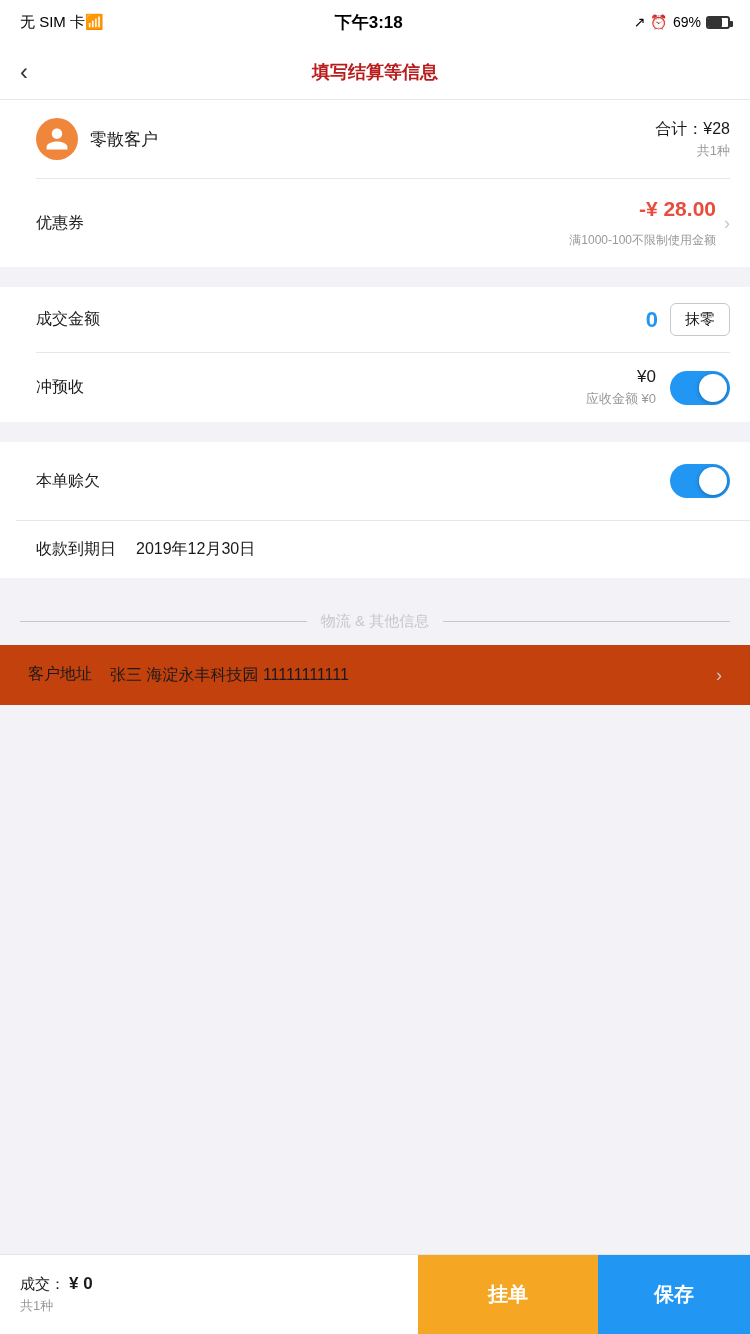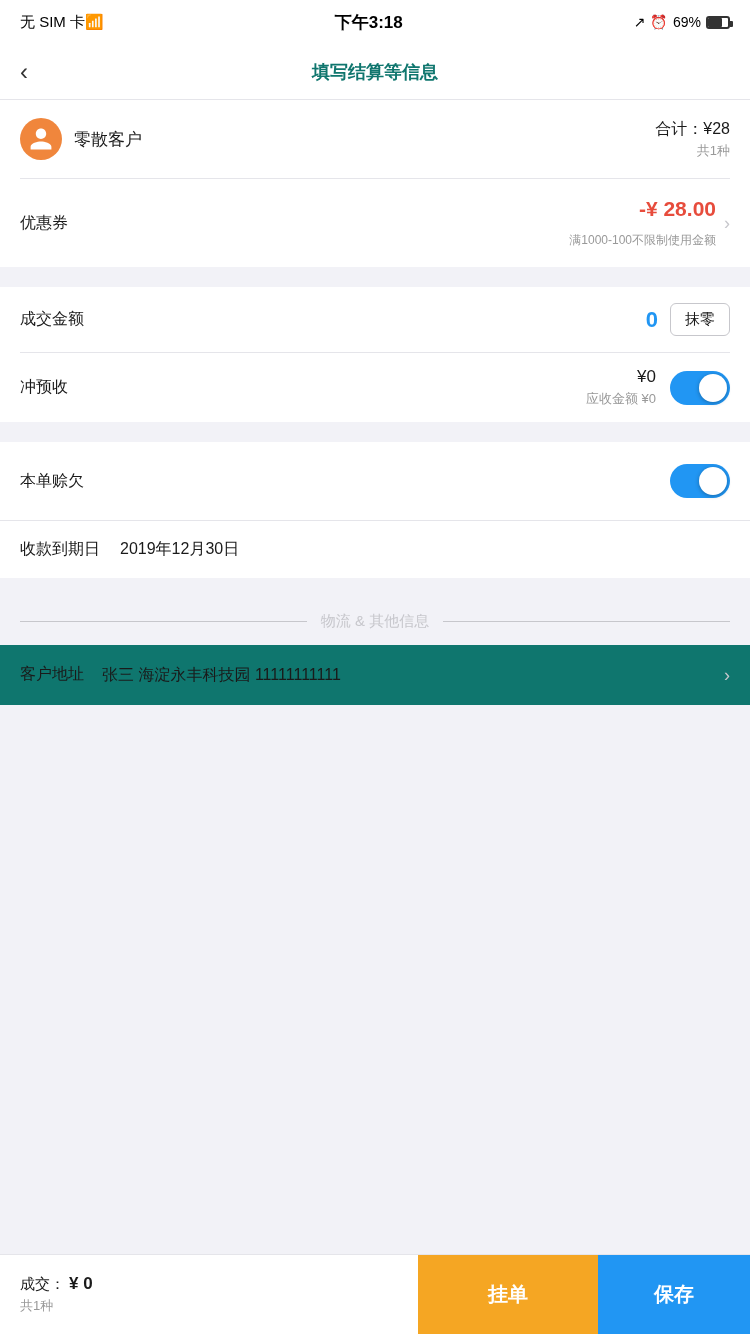--- a/index.html
+++ b/index.html
@@ -62,32 +62,33 @@
     .nav-back {
       position: absolute;
       left: 20px;
       font-size: 24px;
       color: #333;
       cursor: pointer;
     }
     .nav-title {
       font-size: 18px;
       font-weight: 600;
-      color: #0f766e;
+      color: #b91c1c;
     }
 
     
     .content {
       padding-bottom: 90px;
     }
 
     
     .card {
       background: #fff;
       margin-bottom: 10px;
+      padding-left: 16px;
     }
 
     
     .customer-row {
       padding: 18px 20px;
       display: flex;
       align-items: center;
       justify-content: space-between;
     }
     .customer-left {
@@ -297,22 +298,22 @@
       background: #c7c7cc;
     }
     .logistics-text {
       font-size: 15px;
       color: #c7c7cc;
       padding: 0 14px;
     }
 
     
     .address-row {
-      background: #0f766e;
-      padding: 18px 20px;
+      background: #c2410c;
+      padding: 18px 28px;
       display: flex;
       align-items: center;
       justify-content: space-between;
     }
     .address-left {
       display: flex;
       align-items: flex-start;
       gap: 18px;
     }
     .address-label {

